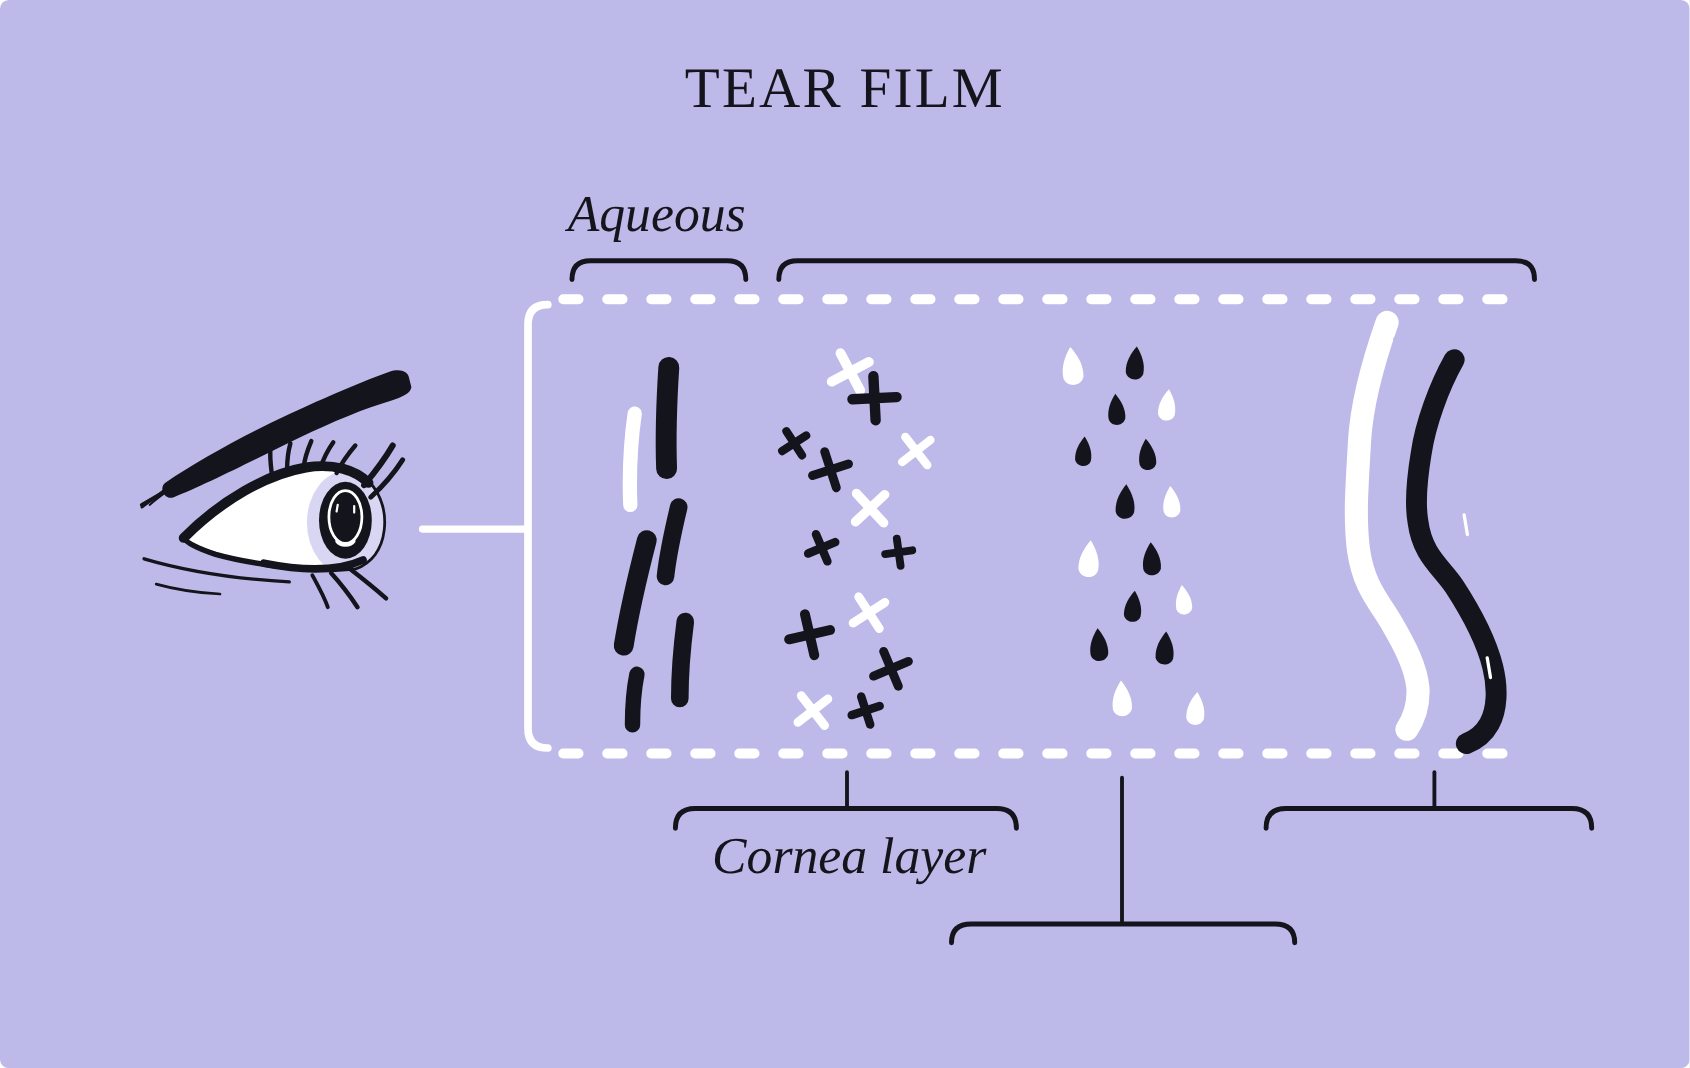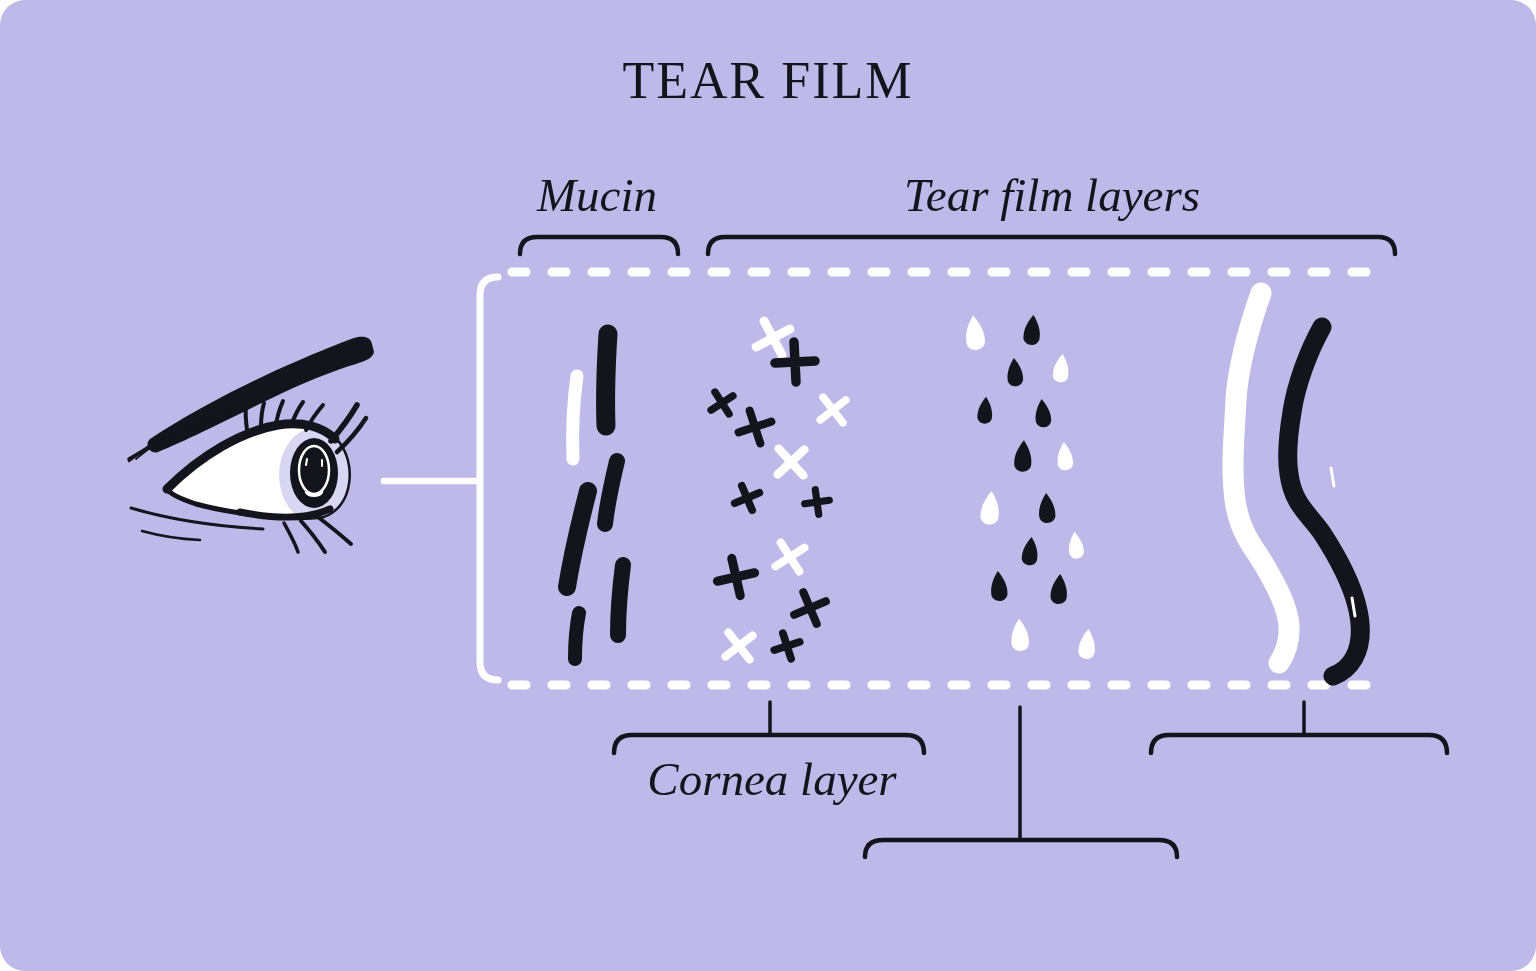--- a/index.html
+++ b/index.html
@@ -2,21 +2,21 @@
 <html style="--c-bg: #ffffff; --c-panel: #bdb9e8; --c-ink: #14141c; --c-white: #ffffff; --c-irisring: #d9d6f3;"><head>
 <meta charset="utf-8">
 <style>
   :root{
     --c-bg:#ffffff; --c-panel:#bdb9e8; --c-ink:#14141c;
     --c-white:#ffffff; --c-irisring:#d9d6f3;
   }
   html,body{margin:0;padding:0;background:var(--c-bg);}
   .canvas{
     position:relative; width:1536px; height:971px;
-    background:var(--c-panel); border-radius:25px; overflow:hidden;
+    background:var(--c-panel); border-radius:8px; overflow:hidden;
     font-family:"Liberation Serif", serif;
   }
   .art{position:absolute; inset:0;}
   .txt{position:absolute; color:var(--c-ink); white-space:nowrap;
        transform:translateX(-50%); line-height:1;}
   .title{top:55px; left:768px; font-size:52px; letter-spacing:2px;}
   .lbl{font-style:italic; font-size:47px;}
   .lbl-cornea{top:172px; left:597px;}
   .lbl-tearfilm{top:172px; left:1052px;}
   .lbl-mucin{top:756px; left:772px;}
@@ -156,16 +156,15 @@
       <line class="ink-s" stroke-width="3.5" x1="1020" y1="707" x2="1020" y2="838"></line>
       <path class="ink-s" stroke-width="4.5" d="M865,857 Q865,840 883,840 L1159,840 Q1177,840 1177,857"></path>
     </g>
     <g>
       <line class="ink-s" stroke-width="3.5" x1="1304" y1="702" x2="1304" y2="733"></line>
       <path class="ink-s" stroke-width="4.5" d="M1151,753 Q1151,735 1169,735 L1429,735 Q1447,735 1447,753"></path>
     </g>
   </svg>
 
   <div class="txt title">TEAR FILM</div>
-  <div class="txt lbl lbl-cornea">Mucin</div>
-  <div class="txt lbl lbl-tearfilm">Tear film layers</div>
+  <div class="txt lbl lbl-cornea">Aqueous</div>
   <div class="txt lbl lbl-mucin">Cornea layer</div>
 </div>
 
 </body></html>

